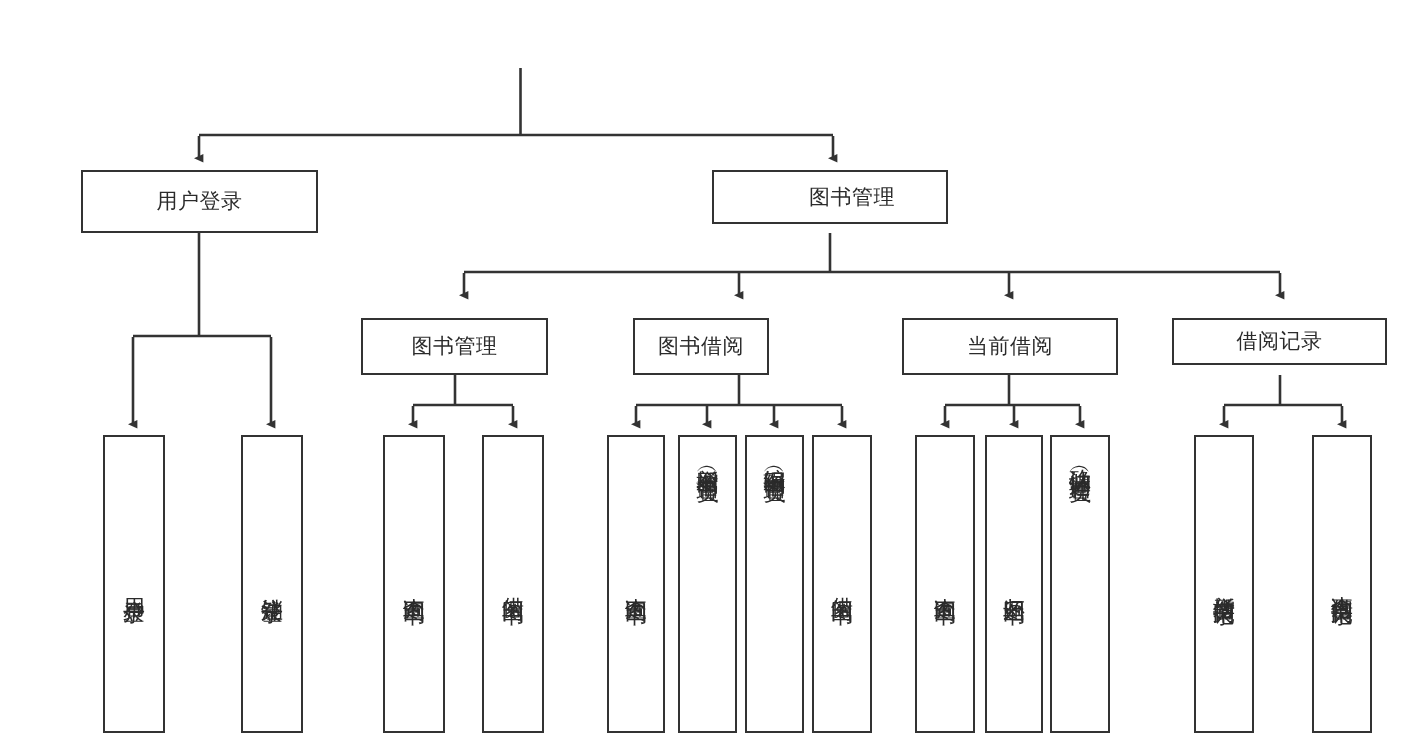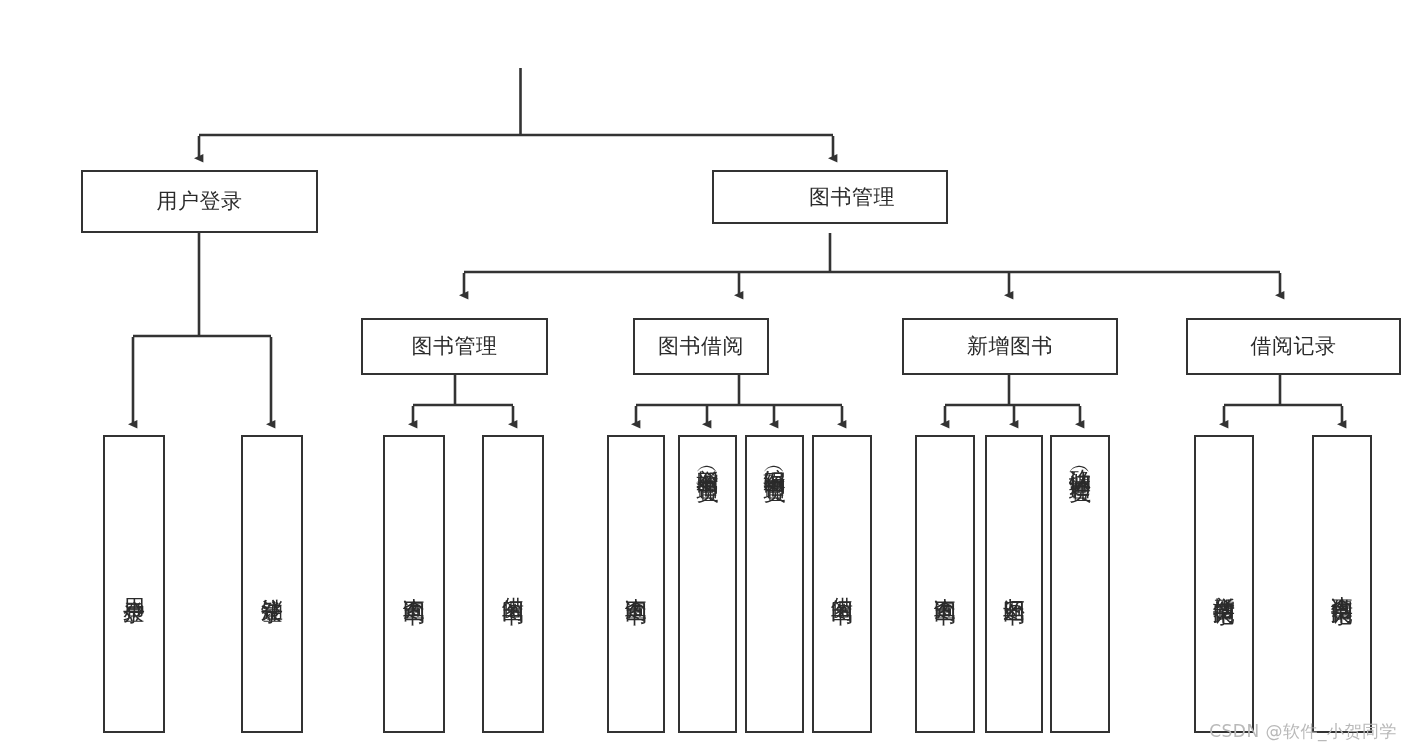--- a/index.html
+++ b/index.html
@@ -112,23 +112,23 @@
     <span class="lbl">图书管理</span>
   </div>
 
   <div class="node h-node" style="left:361px;top:318px;width:187px;height:57px;">
     <span class="lbl">图书管理</span>
   </div>
   <div class="node h-node" style="left:633px;top:318px;width:136px;height:57px;">
     <span class="lbl">图书借阅</span>
   </div>
   <div class="node h-node" style="left:902px;top:318px;width:216px;height:57px;">
-    <span class="lbl">新增图书</span>
+    <span class="lbl">当前借阅</span>
   </div>
-  <div class="node h-node" style="left:1172px;top:318px;width:215px;height:57px;margin-left:14px;">
+  <div class="node h-node" style="left:1172px;top:318px;width:215px;height:47px;">
     <span class="lbl">借阅记录</span>
   </div>
 
   <div class="node leaf mid" style="left:103px;top:435px;width:62px;height:298px;">
     <span class="lbl">用户登录</span>
   </div>
   <div class="node leaf mid" style="left:241px;top:435px;width:62px;height:298px;">
     <span class="lbl">注销登录</span>
   </div>
 
@@ -162,14 +162,13 @@
     <span class="lbl">确认归还（管理员）</span>
   </div>
 
   <div class="node leaf mid" style="left:1194px;top:435px;width:60px;height:298px;">
     <span class="lbl">新增借阅记录</span>
   </div>
   <div class="node leaf mid" style="left:1312px;top:435px;width:60px;height:298px;">
     <span class="lbl">查询借阅记录</span>
   </div>
 
-  <div class="watermark">CSDN @软件_小贺同学</div>
 </div>
 
 </body></html>

